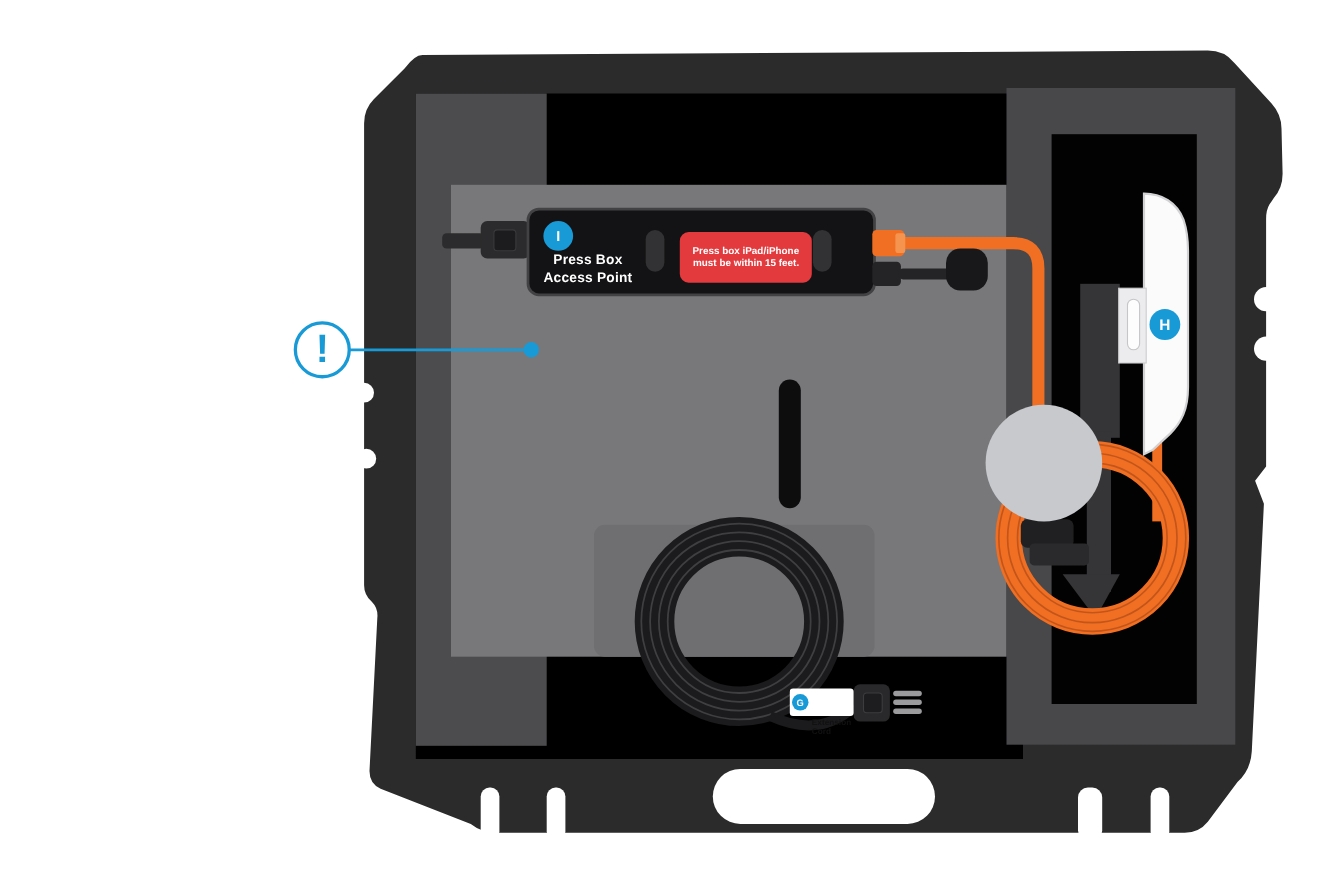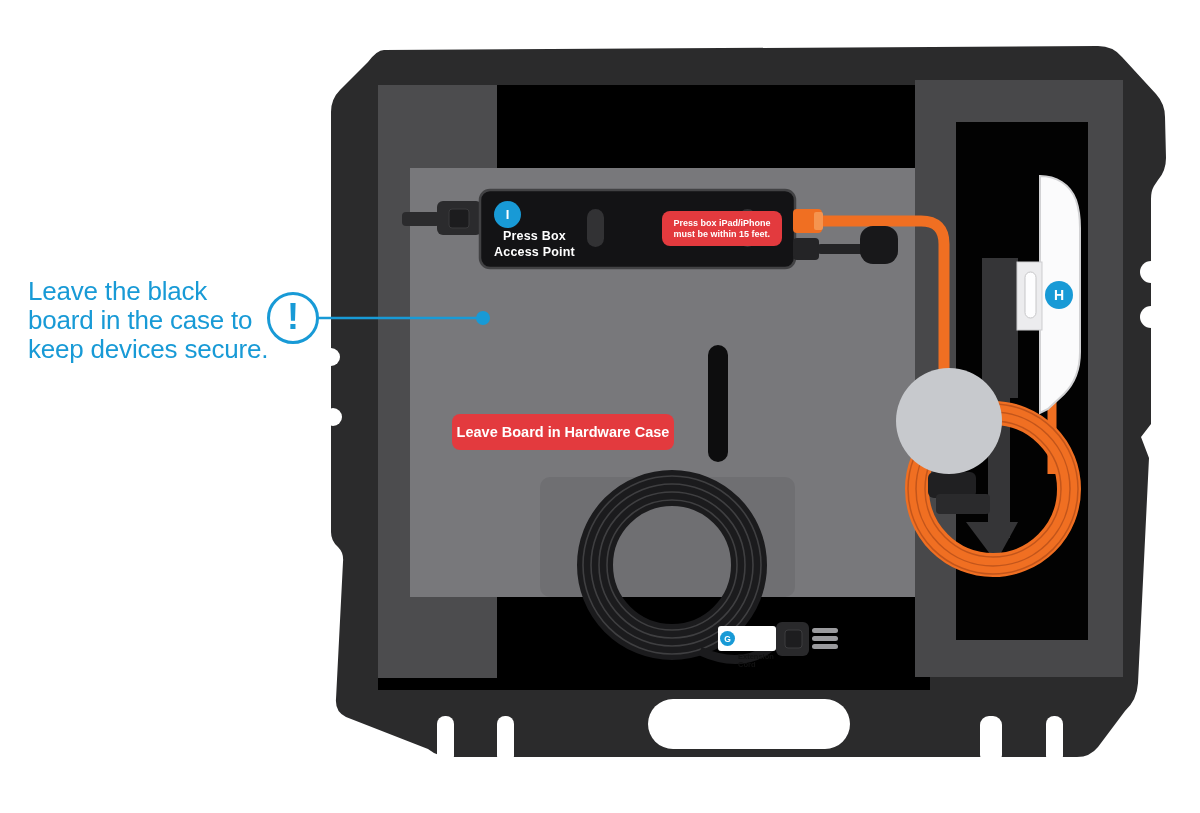--- a/index.html
+++ b/index.html
@@ -32,23 +32,23 @@
     border-radius:50%;background:var(--accent-blue);color:#fff;font-weight:700;
     display:flex;align-items:center;justify-content:center;
   }
   .badge-i{left:494px;top:201px;width:27px;height:27px;font-size:13px;}
   .badge-h{left:1045px;top:281px;width:28px;height:28px;font-size:14px;}
   .pb-name{
     left:494px;top:229px;color:#fff;font-size:12.5px;font-weight:700;
     line-height:15.5px;letter-spacing:0.2px;white-space:pre-line;text-align:center;
   }
   .pb-warning{
-    left:618px;top:211px;width:120px;height:35px;background:var(--alert-red);
+    left:618px;top:211px;width:120px;height:46px;background:var(--alert-red);
     border-radius:8px;color:#fff;font-weight:700;font-size:9px;line-height:11px;
-    display:flex;align-items:center;justify-content:center;text-align:left;white-space:pre-line;margin-left:44px;
+    display:flex;align-items:center;justify-content:center;text-align:right;white-space:pre-line;
   }
   .board-label{
     left:452px;top:414px;width:222px;height:36px;background:var(--alert-red);
     border-radius:8px;color:#fff;font-weight:700;font-size:14.5px;
     display:flex;align-items:center;justify-content:center;
   }
   .ext-label{
     left:718px;top:626px;width:58px;height:25px;background:#fff;border-radius:3px;
     display:flex;align-items:center;gap:3px;padding:0 2px;box-sizing:border-box;
   }
@@ -154,35 +154,31 @@
       <circle cx="1151" cy="272" r="11" fill="#ffffff"></circle>
       <circle cx="1151" cy="317" r="11" fill="#ffffff"></circle>
     </g>
 
     <g>
       <line x1="318" y1="318" x2="483" y2="318" stroke="var(--accent-blue,#189ad6)" stroke-width="2.5"></line>
       <circle cx="483" cy="318" r="7" fill="var(--accent-blue,#189ad6)"></circle>
     </g>
   </svg>
 
-  <div class="overlay note-text">Leave the black
-board in the case to
-keep devices secure.</div>
 
   <div class="overlay alert-circle">
     <span>!</span>
   </div>
 
   <div class="overlay badge badge-i">I</div>
   <div class="overlay pb-name">Press Box
 Access Point</div>
   <div class="overlay pb-warning">Press box iPad/iPhone
 must be within 15 feet.</div>
 
-  <div class="overlay board-label">Leave Board in Hardware Case</div>
 
   <div class="overlay ext-label">
     <span class="badge badge-g">G</span>
     <span class="ext-name">Extension
 Cord</span>
   </div>
 
   <div class="overlay badge badge-h">H</div>
 
 </div>

